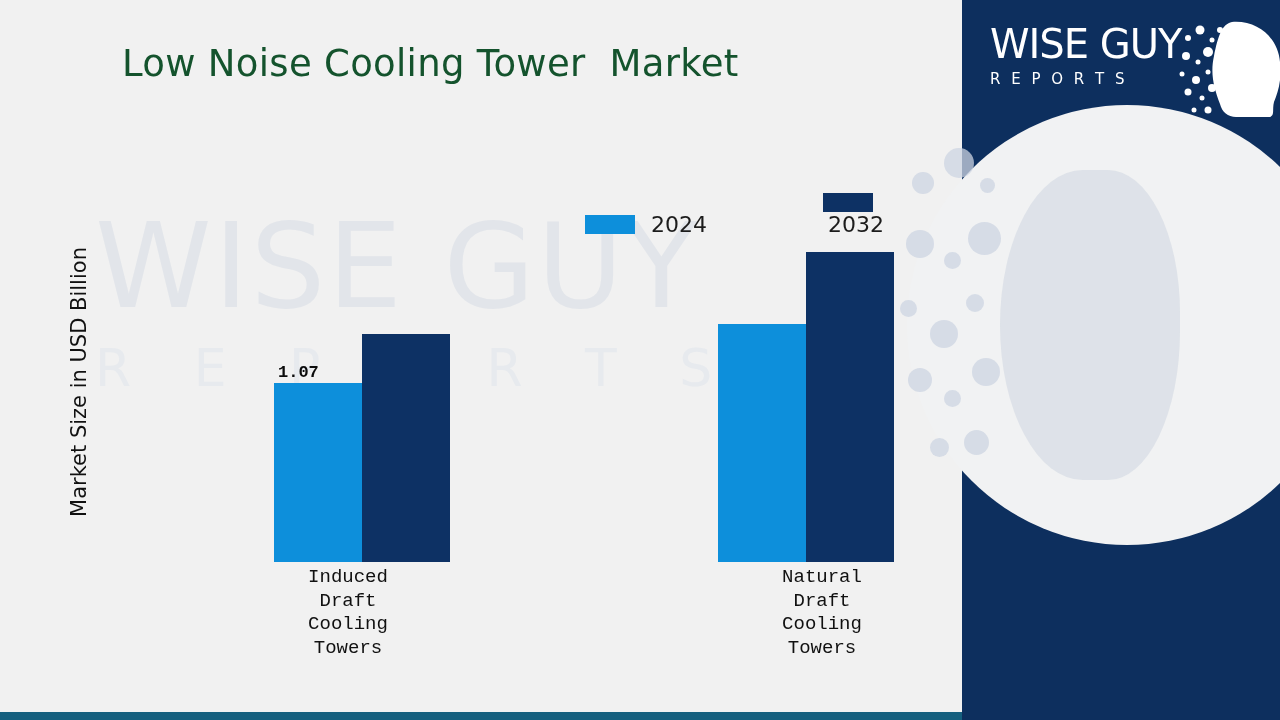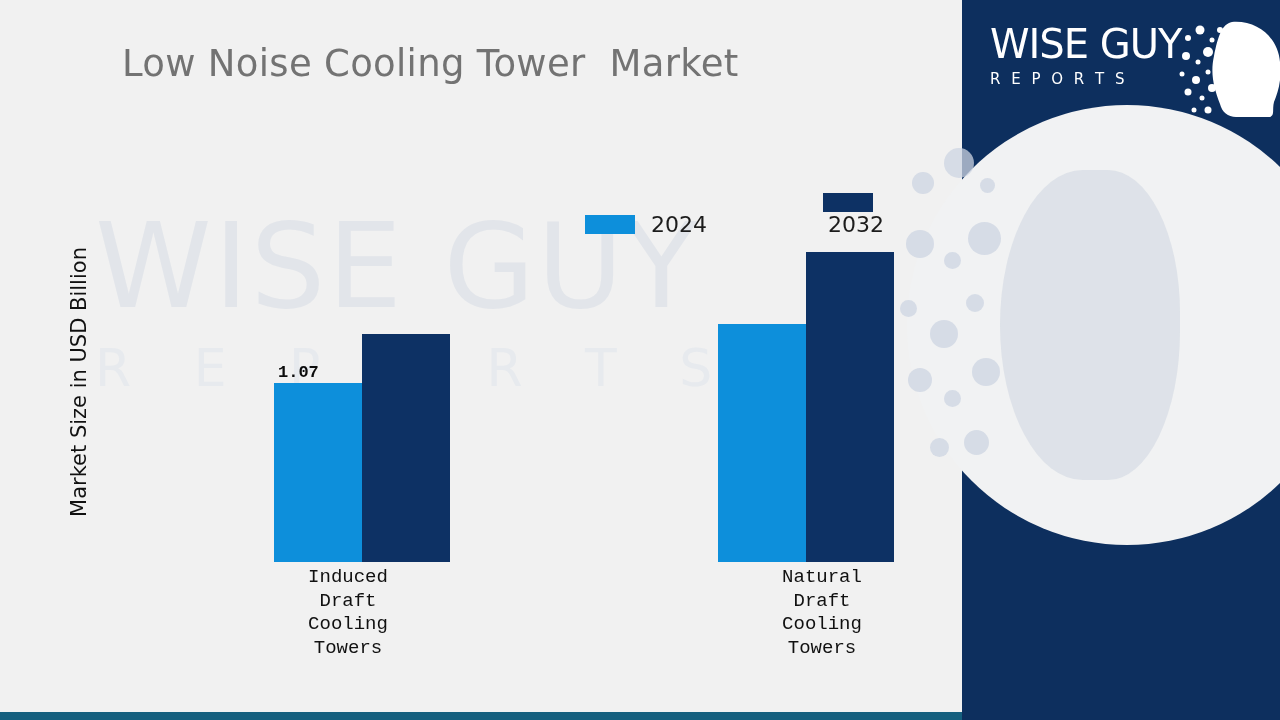--- a/index.html
+++ b/index.html
@@ -52,21 +52,21 @@
     color:#e2e5ea; line-height:.95; white-space:nowrap;
   }
   .wm-line2{
     font-size:52px; font-weight:400; letter-spacing:23px;
     color:#e7eaee; line-height:1.1; margin-top:18px; white-space:nowrap;
   }
 
   
   .title{
     position:absolute; left:122px; top:42px; z-index:7;
-    font-size:37px; color:#737373; font-weight:400;
+    font-size:37px; color:#14532d; font-weight:400;
     white-space:pre; letter-spacing:.3px;
   }
 
   
   .legend{ position:absolute; left:585px; top:193px; z-index:7; display:flex; align-items:flex-end; }
   .legend-item{ display:flex; align-items:center; }
   .legend-item + .legend-item{ margin-left:105px;flex-direction:column; }
   .swatch{ width:50px; height:19px; display:block; }
   .legend-label{ margin-left:16px; font-size:22px; color:#1c1c1c; }
 

